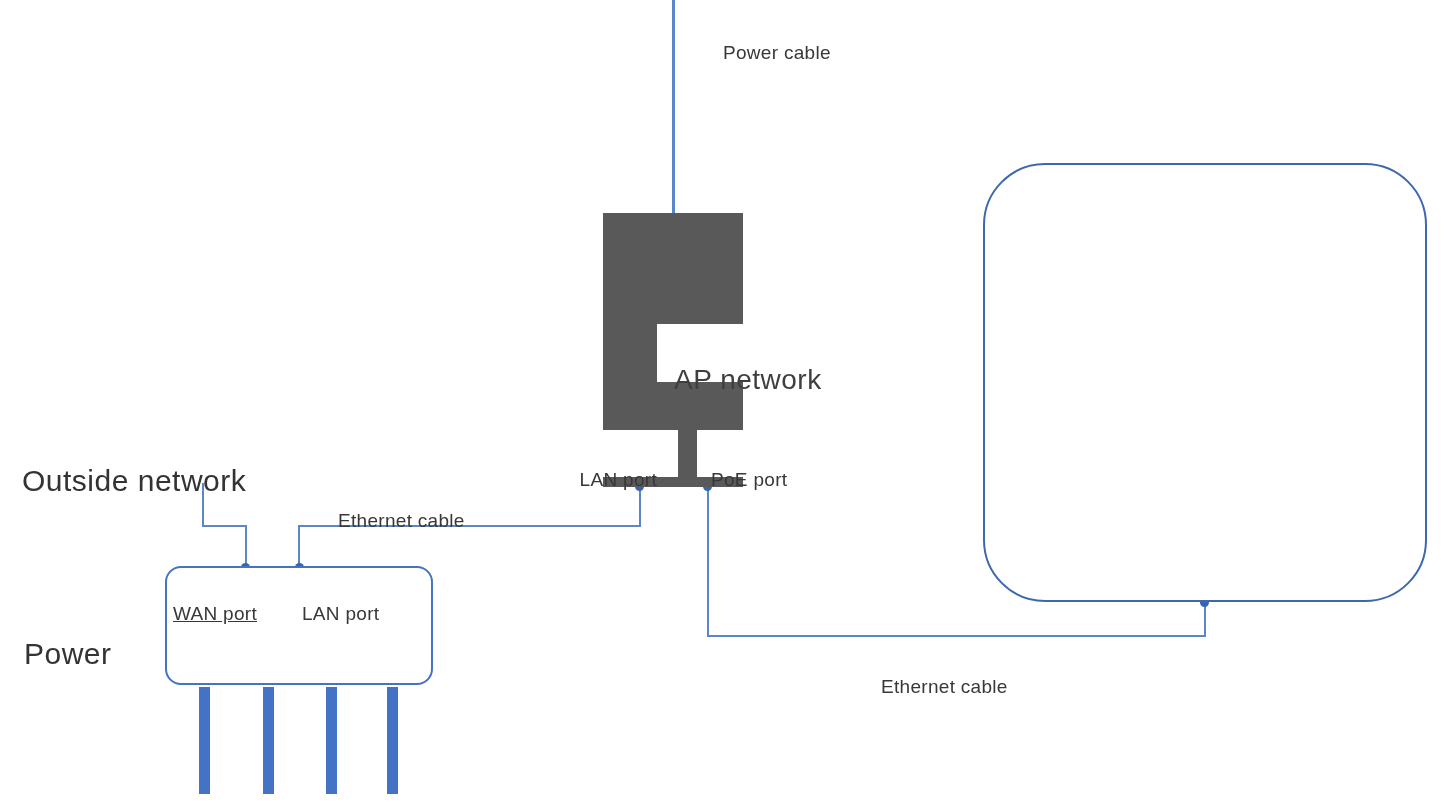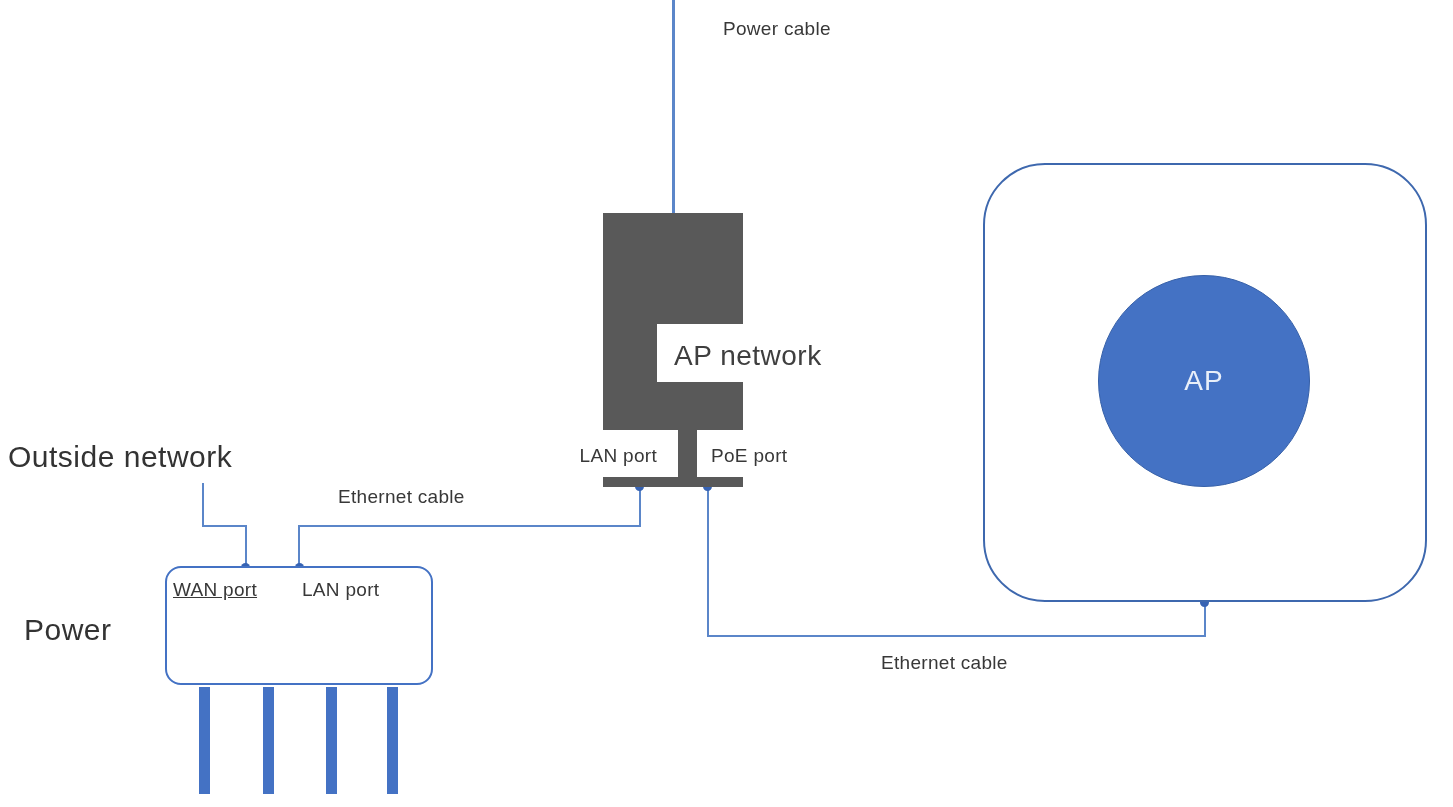--- a/index.html
+++ b/index.html
@@ -36,21 +36,21 @@
     box-sizing:border-box;
   }
   .ap-circle{
     position:absolute;left:1098px;top:275px;width:212px;height:212px;
     border-radius:50%;background:#4472c4;border:1px solid #3660a8;
     box-sizing:border-box;
     display:flex;align-items:center;justify-content:center;
     font-size:28px;color:#e9eff9;letter-spacing:1px;
   }
   
-  .lbl{position:absolute;white-space:nowrap;line-height:1.15;}
+  .lbl{position:absolute;white-space:nowrap;line-height:1.15;margin-top:24px;}
   .lbl.big{font-size:30px;letter-spacing:0.5px;color:#333333;}
   .lbl.med{font-size:28px;letter-spacing:0.5px;color:#3f3f3f;}
   .lbl.small{font-size:19px;letter-spacing:0.3px;color:#383838;}
 </style>
 </head>
 <body>
 
 <div id="canvas">
 
   <div class="wire v" style="left:672px;top:0;height:213px;width:3px;"></div>
@@ -78,33 +78,30 @@
   <div class="gray" style="left:678px;top:430px;width:19px;height:47px;"></div>
   <div class="gray" style="left:603px;top:477px;width:140px;height:10px;"></div>
 
   <div class="router-box"></div>
   <div class="leg" style="left:199px;"></div>
   <div class="leg" style="left:263px;"></div>
   <div class="leg" style="left:326px;"></div>
   <div class="leg" style="left:387px;"></div>
 
   <div class="ap-box"></div>
-  <div class="ap-circle">
-    <span>AP</span>
-  </div>
 
   <div class="lbl small" style="left:723px;top:18px;">Power cable</div>
 
   <div class="lbl med" style="left:674px;top:340px;">AP network</div>
 
   <div class="lbl small" style="left:520px;top:445px;width:137px;text-align:right;">LAN port</div>
   <div class="lbl small" style="left:711px;top:445px;">PoE port</div>
 
   <div class="lbl small" style="left:338px;top:486px;">Ethernet cable</div>
   <div class="lbl small" style="left:881px;top:652px;">Ethernet cable</div>
 
-  <div class="lbl big" style="left:8px;top:440px;">Outside network</div>
+  <div class="lbl big" style="left:22px;top:440px;">Outside network</div>
   <div class="lbl big" style="left:24px;top:613px;">Power</div>
 
   <div class="lbl small" style="left:173px;top:579px;text-decoration:underline;">WAN port</div>
   <div class="lbl small" style="left:302px;top:579px;">LAN port</div>
 
 </div>
 
 </body></html>

